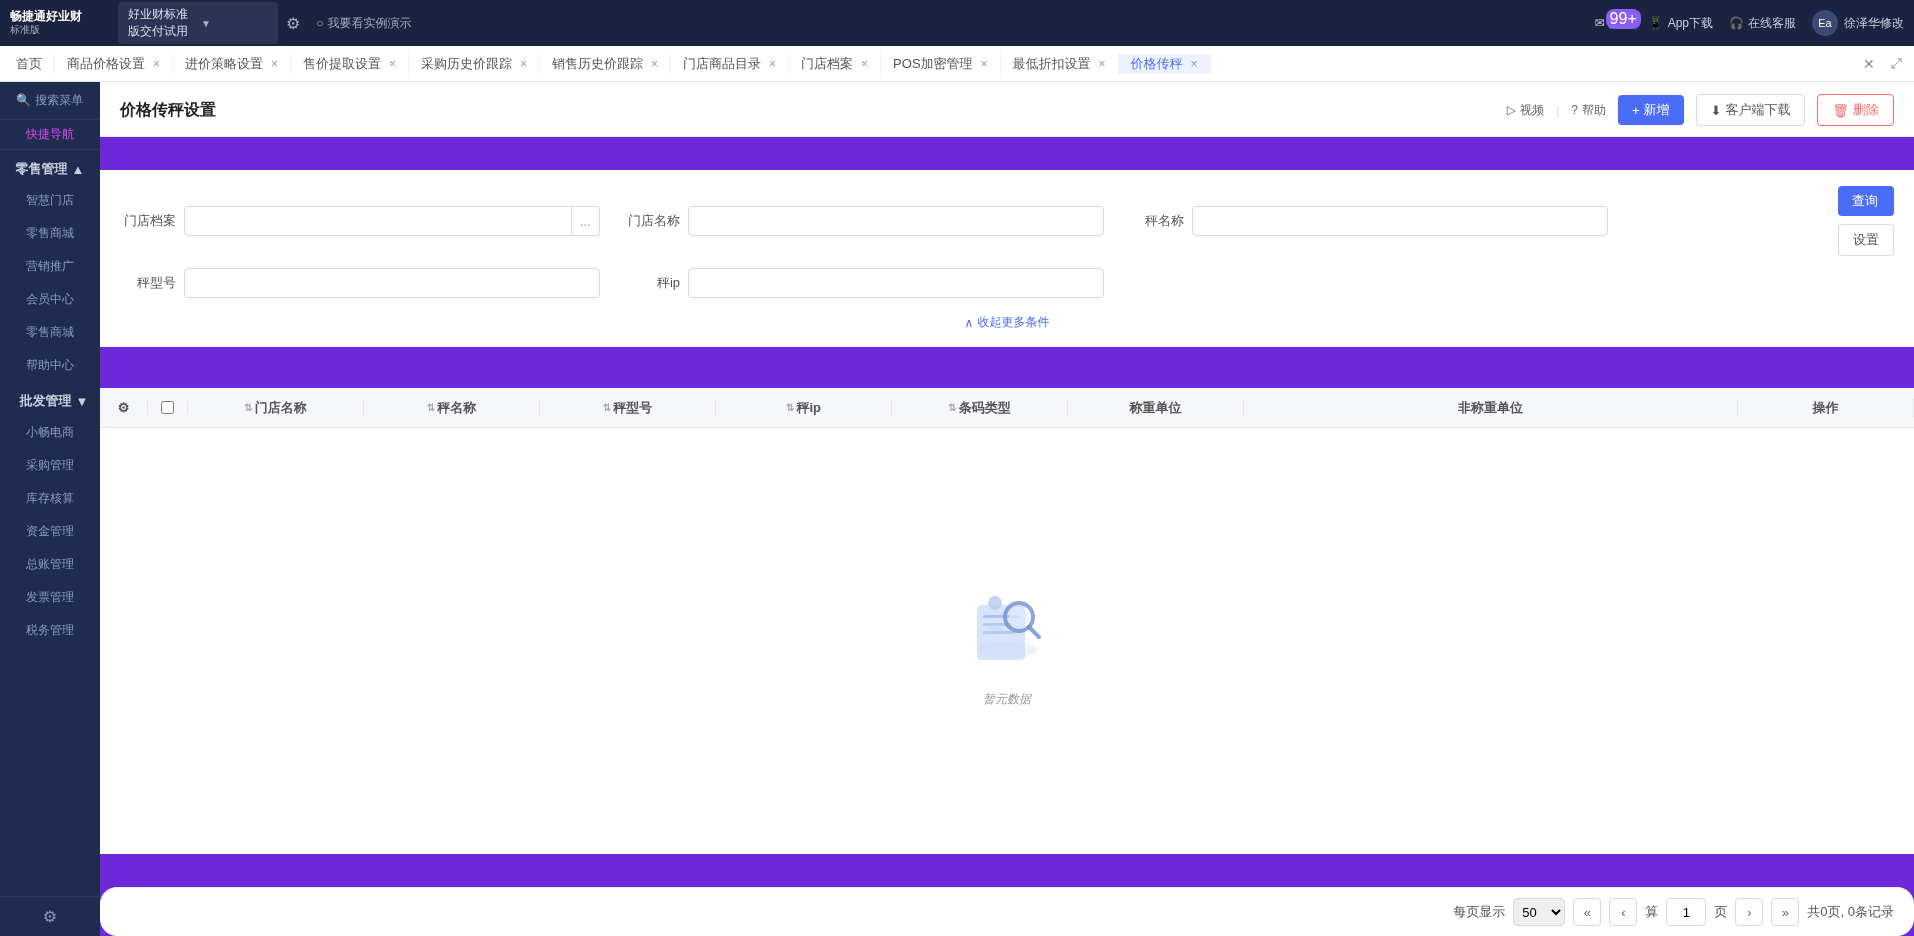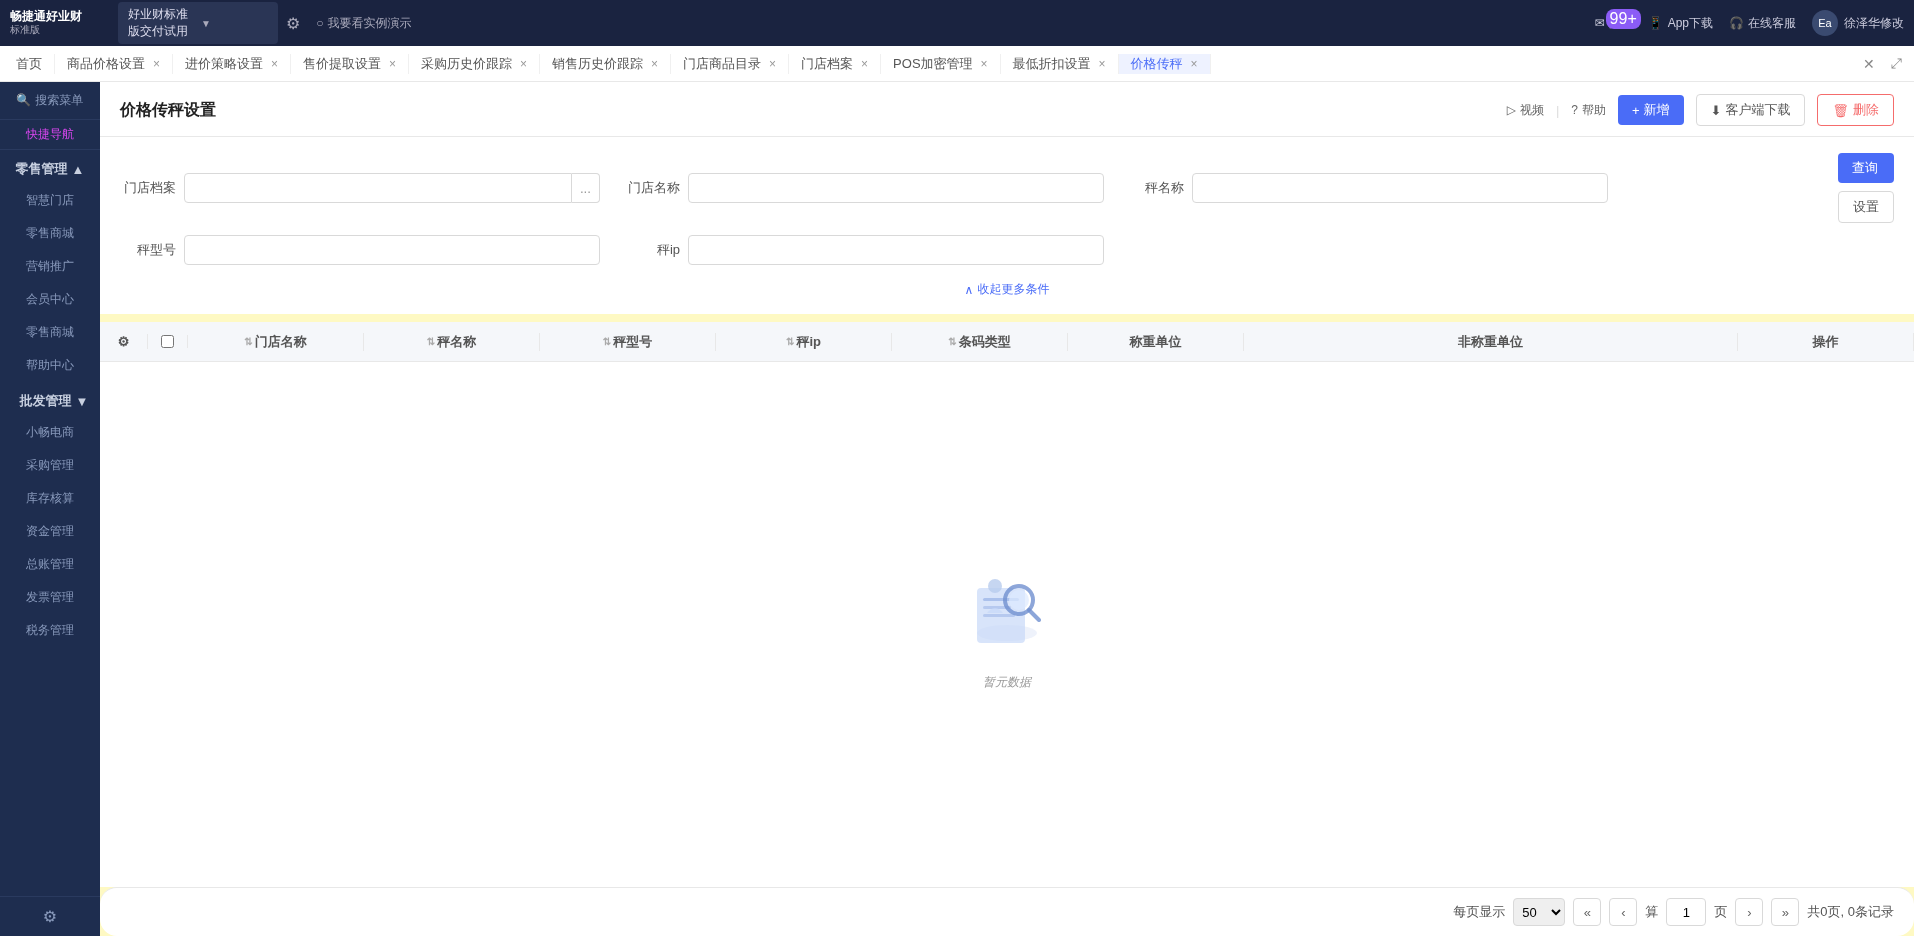--- a/index.html
+++ b/index.html
@@ -36,21 +36,21 @@
     .sidebar { width: 100px; background: #1e2d4f; color: #c8d0e0; display: flex; flex-direction: column; flex-shrink: 0; overflow-y: auto; }
     .sidebar-search { padding: 10px 8px; text-align: center; font-size: 12px; color: #8899bb; cursor: pointer; border-bottom: 1px solid #2a3a5f; }
     .sidebar-nav { padding: 6px 8px; text-align: center; font-size: 12px; color: #d946ef; cursor: pointer; border-bottom: 1px solid #2a3a5f; }
     .sidebar-section { display: flex; flex-direction: column; }
     .sidebar-section-header { display: flex; align-items: center; justify-content: center; gap: 4px; padding: 10px 4px 6px; font-size: 13px; color: #c8d0e0; cursor: pointer; font-weight: bold; }
     .sidebar-item { padding: 8px 4px; text-align: center; font-size: 12px; color: #8899bb; cursor: pointer; }
     .sidebar-bottom { margin-top: auto; padding: 10px; display: flex; justify-content: center; border-top: 1px solid #2a3a5f; }
     .sidebar-gear { color: #8899bb; font-size: 16px; cursor: pointer; }
 
     
-    .content-area { flex: 1; display: flex; flex-direction: column; overflow: hidden; background: #fef9c3; }
+    .content-area { flex: 1; display: flex; flex-direction: column; overflow: hidden; background: #6d28d9; gap: 33px; }
 
     
     .page-header { background: #fff; padding: 12px 20px 10px; display: flex; align-items: center; justify-content: space-between; border-bottom: 1px solid #e8e8e8; flex-shrink: 0; }
     .page-title { font-size: 16px; font-weight: bold; color: #222; }
     .page-actions { display: flex; align-items: center; gap: 12px; }
     .page-action-link { display: flex; align-items: center; gap: 4px; color: #666; font-size: 12px; cursor: pointer; }
     .separator { color: #ddd; }
     .btn { display: flex; align-items: center; gap: 4px; padding: 6px 14px; border-radius: 4px; cursor: pointer; font-size: 13px; border: none; }
     .btn-primary { background: #4a6cf7; color: #fff; }
     .btn-default { background: #fff; color: #555; border: 1px solid #d9d9d9; }

